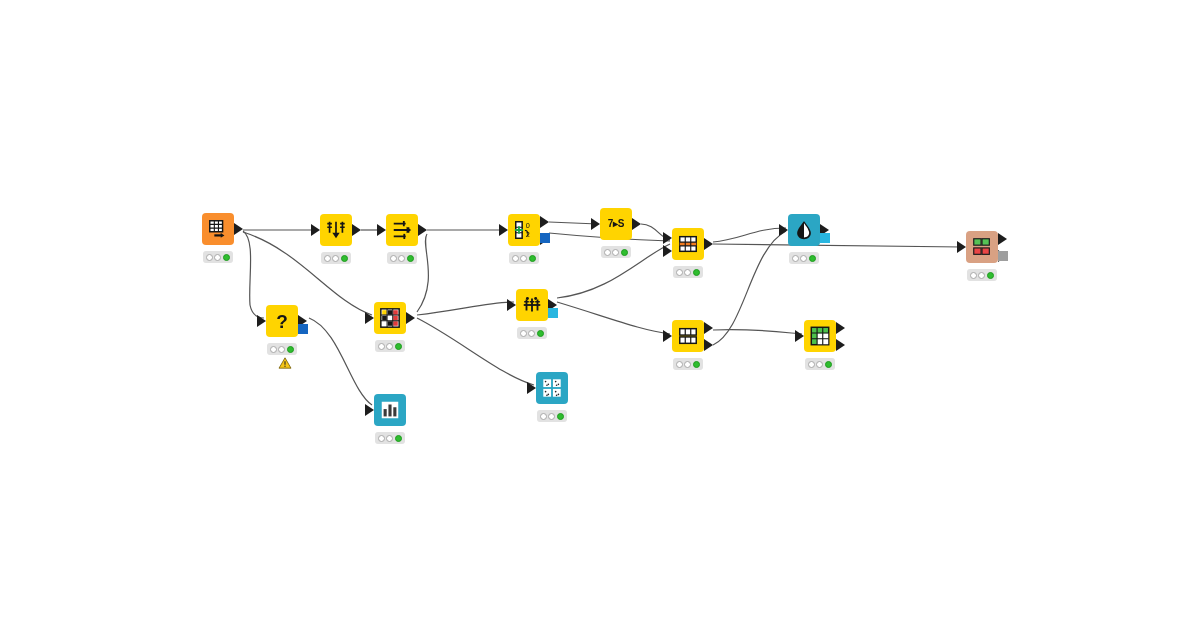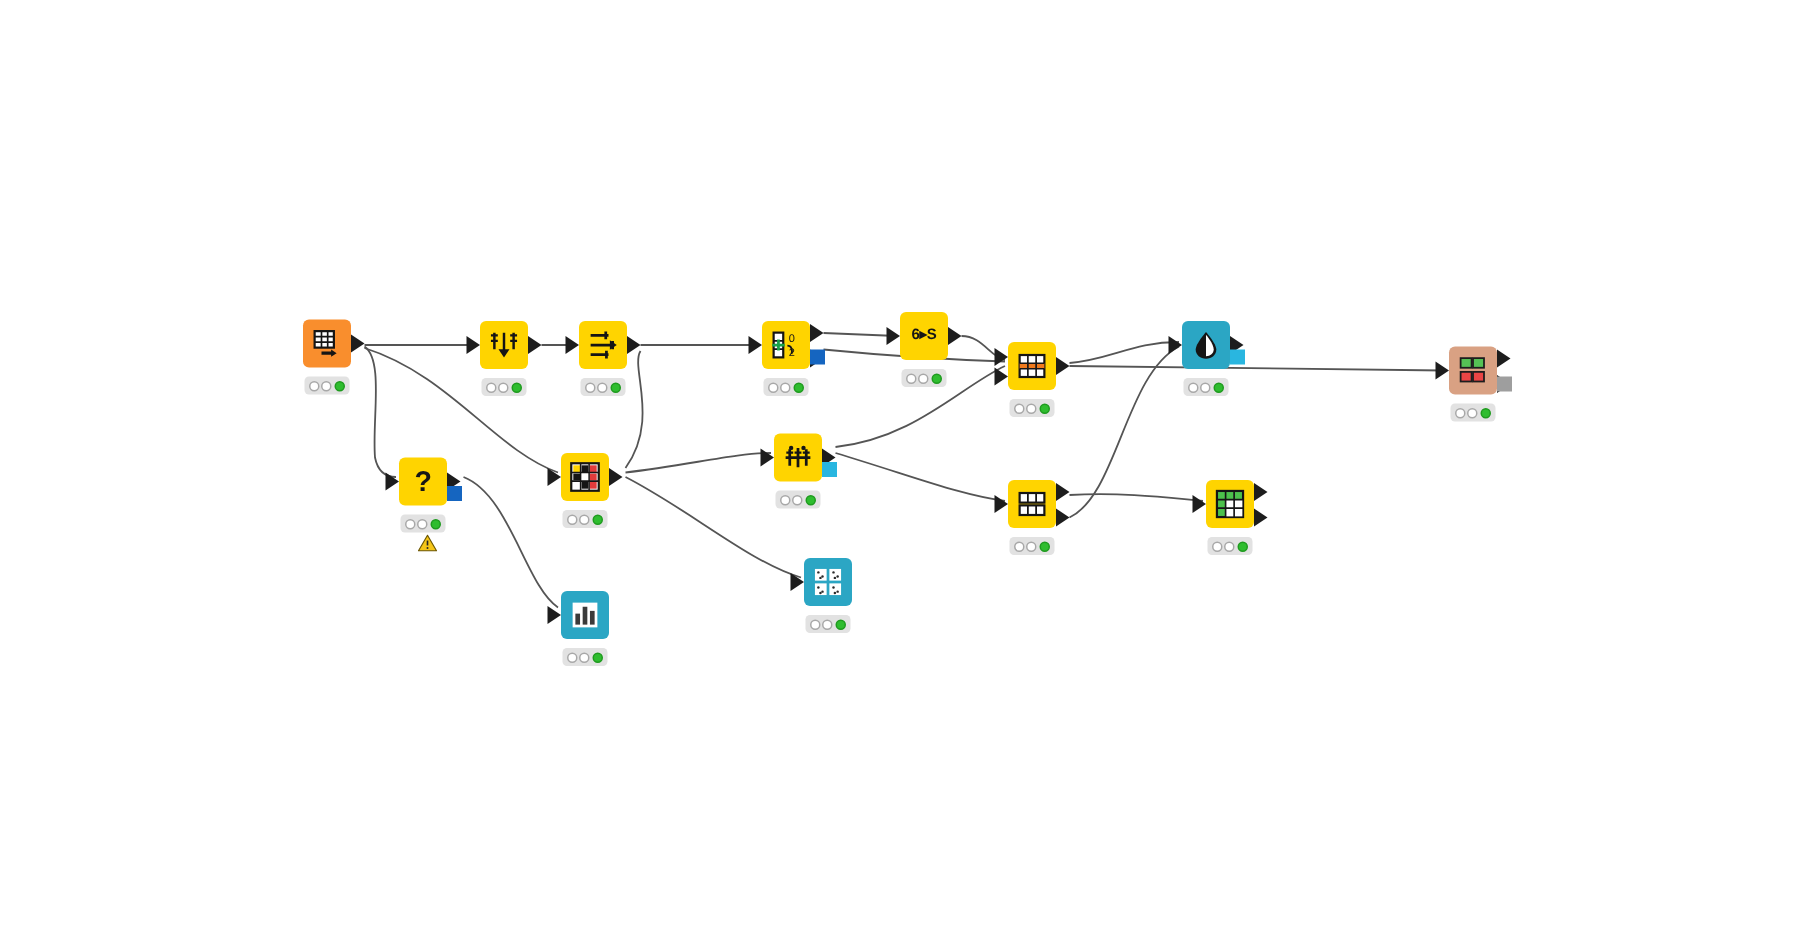--- a/index.html
+++ b/index.html
@@ -205,21 +205,21 @@
         <div class="status">
           <span class="dot"></span>
           <span class="dot"></span>
           <span class="dot green"></span>
         </div>
       </div>
       <div class="node" style="left: 600px; top: 208px;">
         <div class="port in" style="top: 10px;"></div>
         <div class="port out" style="top: 10px;"></div>
         <div class="node-body" style="background: rgb(255, 212, 0);">
-          <span class="node-label-text" style="font-size: 10px;">6▸S</span>
+          <span class="node-label-text" style="font-size: 10px;">7▸S</span>
         </div>
         <div class="status">
           <span class="dot"></span>
           <span class="dot"></span>
           <span class="dot green"></span>
         </div>
       </div>
       <div class="node" style="left: 672px; top: 228px;">
         <div class="port in" style="top: 4px;"></div>
         <div class="port in" style="top: 17px;"></div>

